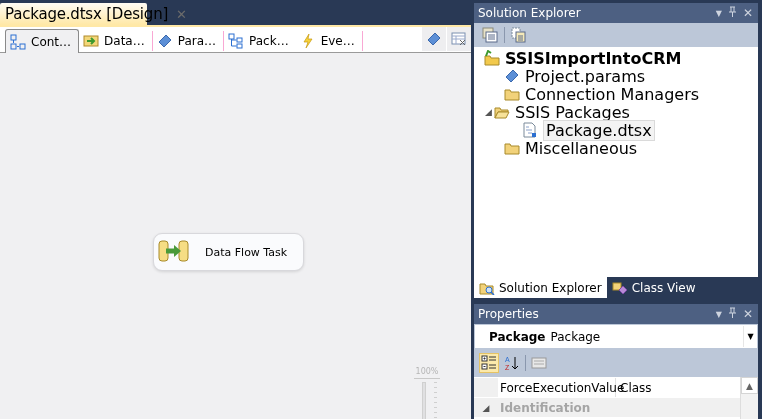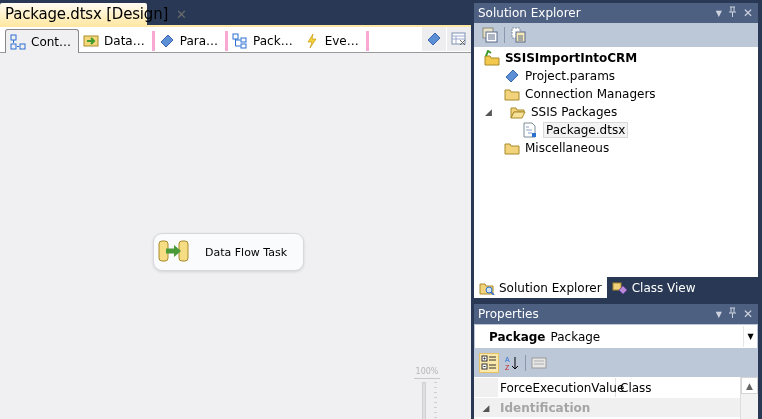--- a/index.html
+++ b/index.html
@@ -26,21 +26,21 @@
     background: #f0f0f2;
   }
   .dtabs {
     position: absolute; left: 0; top: 0; width: 471px; height: 26px;
     background: #fff; border-bottom: 1px solid #9a9a9a;
     display: flex; align-items: flex-end; padding-left: 5px;
   }
   .dtab {
     height: 24px; display: flex; align-items: center; padding: 0 7px 0 4px;
     font-size: 12px; color: #000; white-space: nowrap; cursor: pointer;
-    border-right: 3px solid #f9a8d4; margin-bottom: 1px; height: 20px;
+    border-right: 1px solid #f9a8d4; margin-bottom: 1px; height: 20px;
   }
   .dtab.active {
     background: #f0f0f2; border: 1px solid #8a8a8a; border-bottom: none;
     border-radius: 3px 3px 0 0; height: 24px; margin-bottom: -1px;
   }
   .dtab .ic { width: 16px; height: 16px; margin-right: 5px; display: inline-block; position: relative; }
   .dtab-right { margin-left: auto; display: flex; height: 24px; align-items: center; margin-bottom: 1px; }
   .dtab-right .btn { width: 24px; height: 24px; display: flex; align-items: center; justify-content: center; background: #eeeef0; margin-left: 1px; cursor: pointer; }
   .canvas { position: absolute; left: 0; top: 27px; width: 471px; height: 365px; }
   .task {
@@ -61,21 +61,21 @@
     position: absolute; height: 20px; background: #4d6082;
     color: #fff; font-size: 12px; display: flex; align-items: center; padding-left: 4px;
   }
   .tw-title .ctrls { margin-left: auto; display: flex; align-items: center; gap: 6px; padding-right: 5px; color: #ced4df; font-size: 12px; }
   .tw-title .ctrls span { cursor: pointer; }
   .se-title { left: 474px; top: 3px; width: 284px; }
   .se-toolbar { position: absolute; left: 474px; top: 23px; width: 284px; height: 24px; background: #bcc7d8; display: flex; align-items: center; padding-left: 6px; gap: 4px; }
   .tb-btn { width: 20px; height: 20px; display: flex; align-items: center; justify-content: center; cursor: pointer; }
   .tb-sep { width: 1px; height: 16px; background: #8a97ad; }
   .se-tree { position: absolute; left: 474px; top: 47px; width: 284px; height: 230px; background: #fff; }
-  .node { position: absolute; height: 18px; display: flex; align-items: center; font-size: 12px; white-space: nowrap; cursor: pointer; }
+  .node { position: absolute; height: 18px; display: flex; align-items: center; font-size: 16px; white-space: nowrap; cursor: pointer; }
   .node .ic { width: 16px; height: 16px; margin-right: 5px; position: relative; }
   .node.bold .txt { font-weight: bold; }
   .node.sel .txt { background: #f3f3f3; border: 1px solid #dadada; padding: 0 2px; }
   .expander { position: absolute; font-size: 9px; color: #555; cursor: pointer; }
   .se-tabs { position: absolute; left: 474px; top: 277px; width: 284px; height: 21px; display: flex; }
   .se-tab { display: flex; align-items: center; padding: 0 5px; font-size: 12px; color: #fff; cursor: pointer; }
   .se-tab.active { background: #fff; color: #000; }
   .se-tab .ic { width: 16px; height: 14px; margin-right: 4px; position: relative; }
 
   .pr-title { left: 474px; top: 304px; width: 284px; justify-content: flex-end; }
@@ -239,21 +239,21 @@
   </div>
   <div class="node" style="left:30px; top:38px;">
     <span class="ic">
       <svg width="16" height="16">
           <path d="M1 4h5l1 2h8v8H1z" fill="#f2d27a" stroke="#a88a2a"></path>
         </svg>
     </span>
     <span class="txt">Connection Managers</span>
   </div>
   <span class="expander" style="left:11px; top:60px;">◢</span>
-  <div class="node" style="left:36px; top:56px;">
+  <div class="node" style="left:20px; top:56px;">
     <span class="ic">
       <svg width="16" height="16">
           <path d="M1 4h5l1 2h7v2H4L1 14z" fill="#f2d27a" stroke="#a88a2a"></path>
           <path d="M4 8h11l-3 6H1z" fill="#f7e29a" stroke="#a88a2a"></path>
         </svg>
     </span>
     <span class="txt">SSIS Packages</span>
   </div>
   <div class="node sel" style="left:48px; top:74px;">
     <span class="ic">

